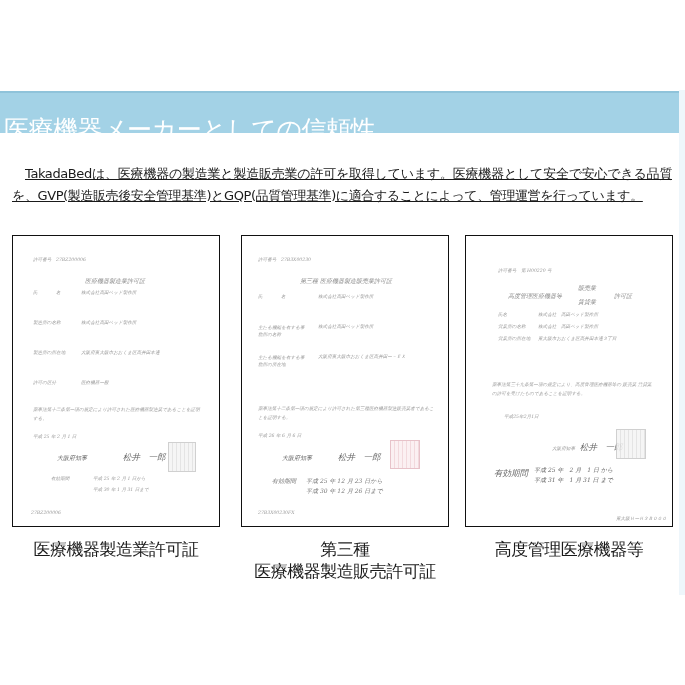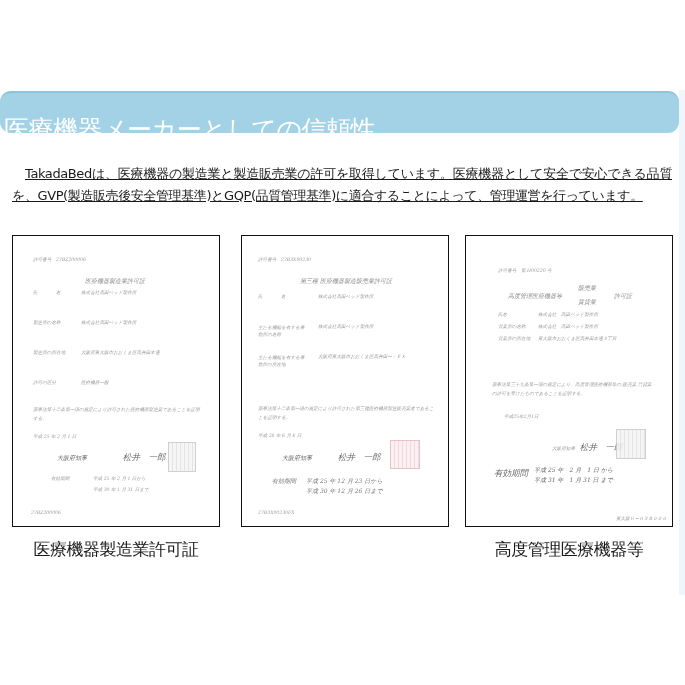--- a/index.html
+++ b/index.html
@@ -11,21 +11,20 @@
     }
     .right-stripe {
       position: absolute; left: 679px; top: 90px; width: 6px; height: 505px;
       background: #eef6fb;
     }
     .header-bar {
       position: absolute; left: 0; top: 91px; width: 679px; height: 42px;
       background: #a3d2e6;
       border-top: 2px solid #8fc3da;
       box-sizing: border-box;
-      border-radius: 11px;
     }
     .header-title {
       position: absolute; left: 4px; top: 5px;
       font-size: 25px; color: #ffffff; letter-spacing: -0.5px;
       line-height: 30px; font-weight: normal;
       font-family: "DejaVu Sans", sans-serif;
     }
     .intro {
       position: absolute; left: 12px; top: 150px; width: 660px;
       font-size: 13px; line-height: 22px; color: #1a1a1a;
@@ -135,16 +134,18 @@
   <span class="t lg" style="left:28px; top:232px;">有効期間</span>
   <span class="t md" style="left:68px; top:230px; color:#666;">平成 25 年　2 月　1 日 から</span>
   <span class="t md" style="left:68px; top:240px; color:#666;">平成 31 年　1 月 31 日 まで</span>
   <span class="t sm" style="left:150px; top:280px;">東大阪ＨーＨ３Ｂ０００</span>
 </div>
 
 <div class="caption" style="left:12px; width:208px;">
   <div>医療機器製造業許可証</div>
 </div>
 <div class="caption" style="left:236px; width:218px;">
+  <div>第三種</div>
+  <div>医療機器製造販売許可証</div>
 </div>
 <div class="caption" style="left:462px; width:214px;">
   <div>高度管理医療機器等</div>
 </div>
 
 </body></html>

